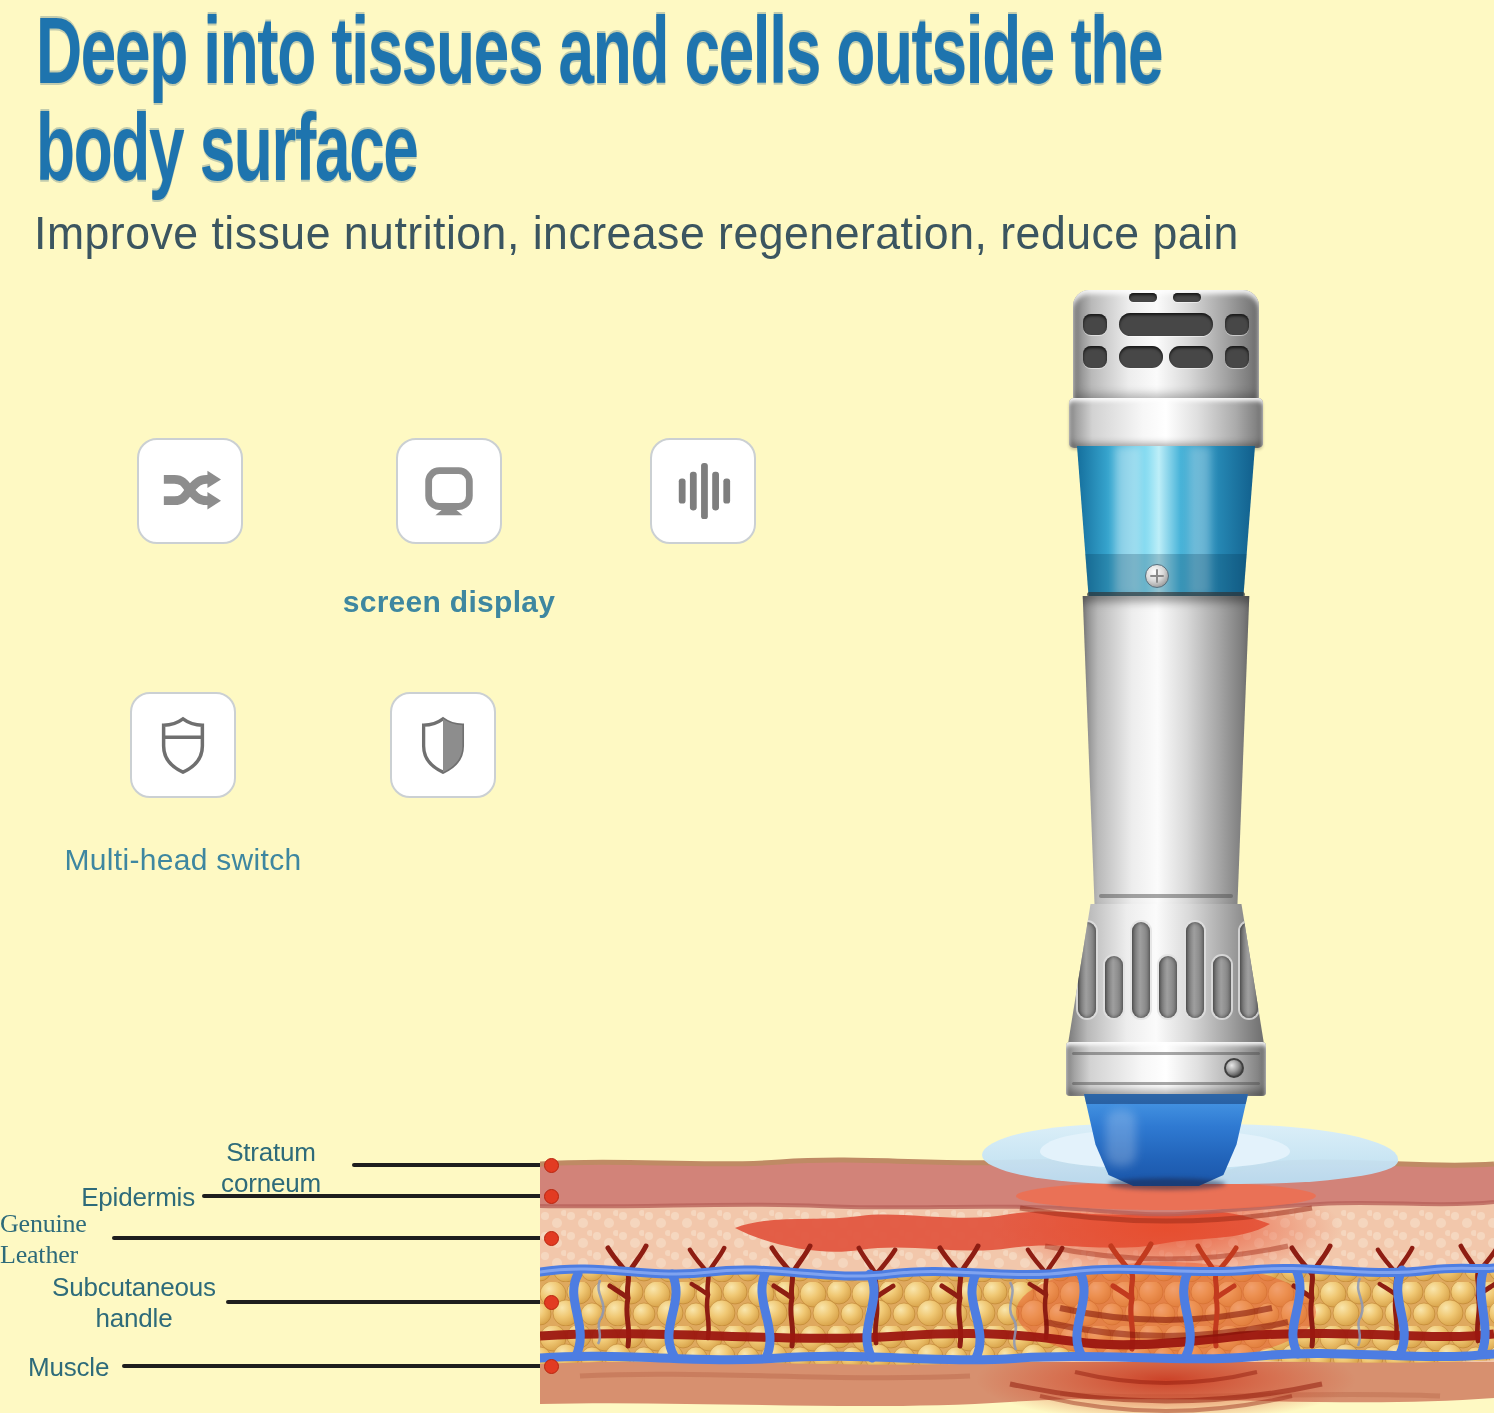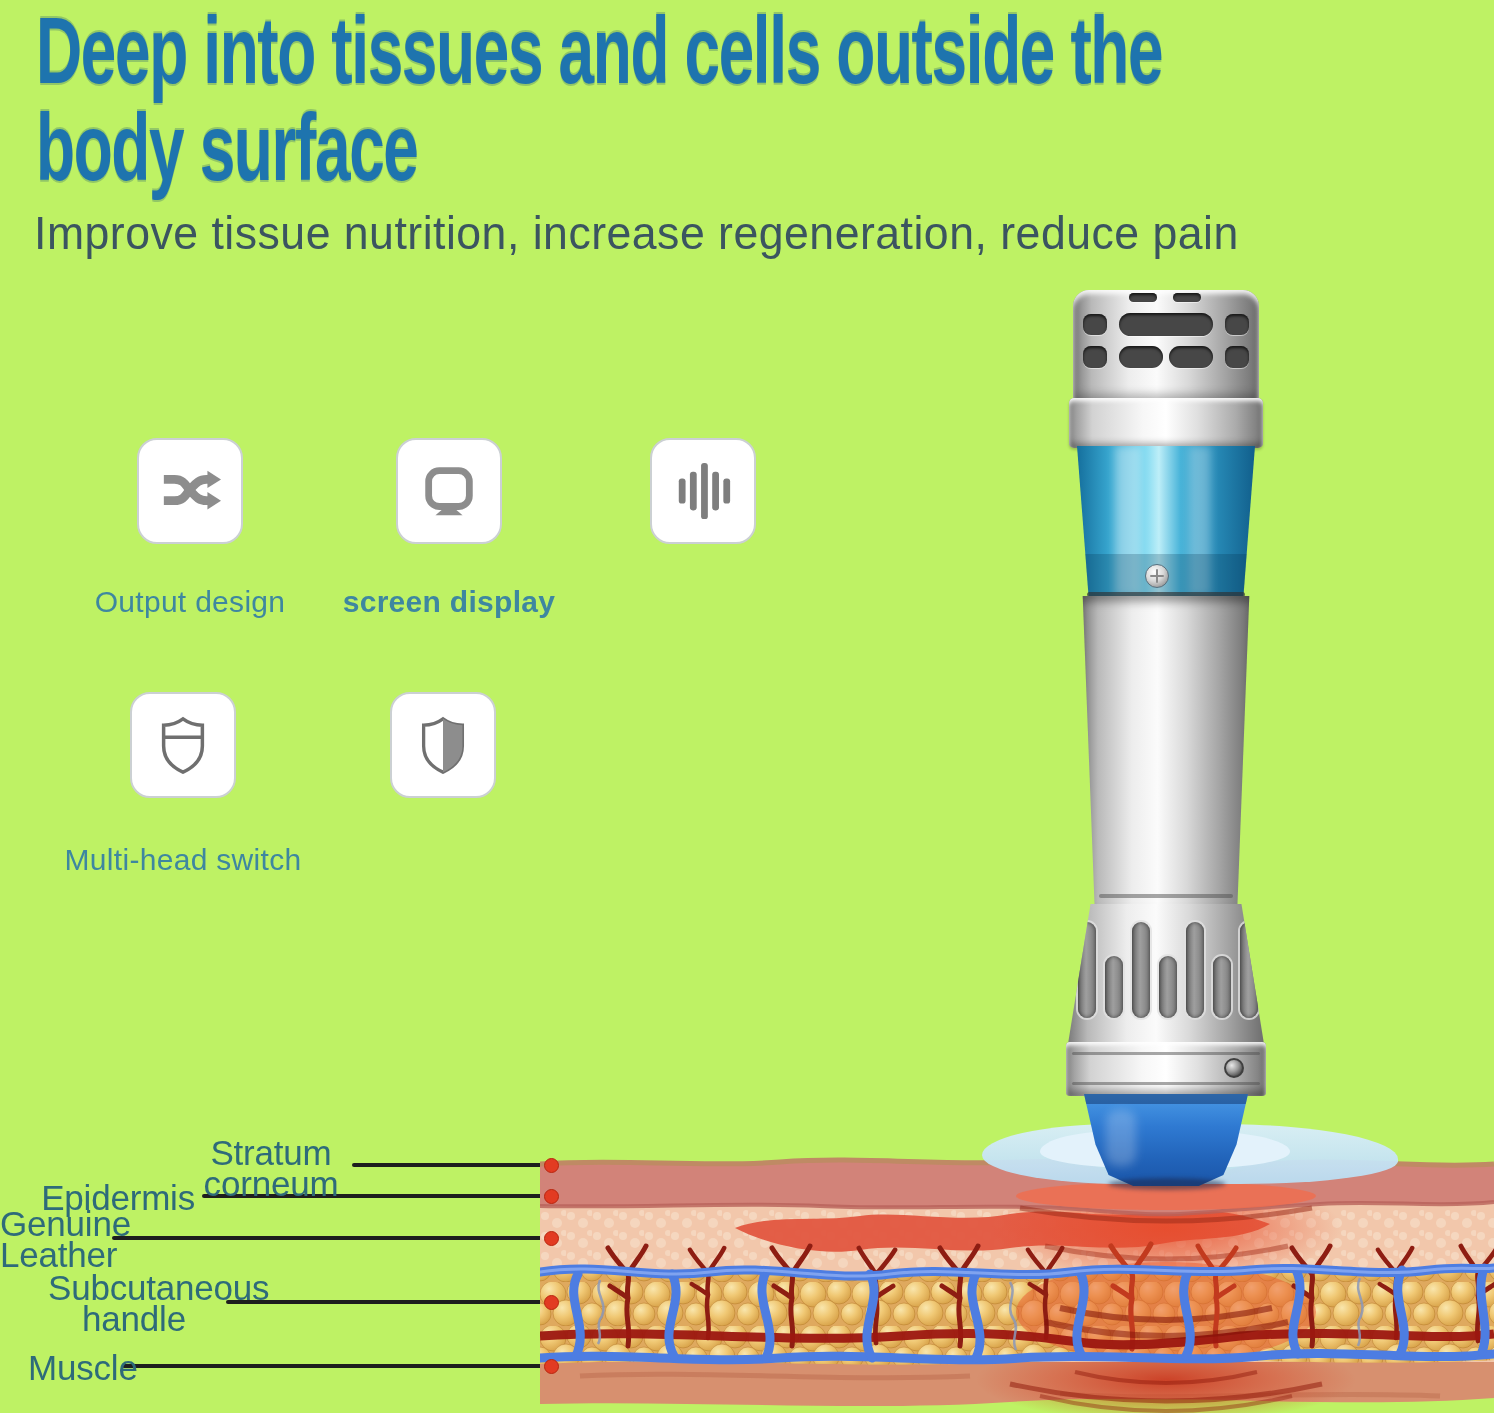--- a/index.html
+++ b/index.html
@@ -1,16 +1,16 @@
 <!DOCTYPE html>
 <html><head>
 <meta charset="utf-8">
 <style>
   html,body{margin:0;padding:0;background:#ffffff;}
-  #canvas{position:relative;width:1494px;height:1413px;background:#bef264;overflow:hidden;
+  #canvas{position:relative;width:1494px;height:1413px;background:#fef9c3;overflow:hidden;
           font-family:"Liberation Sans",sans-serif;}
   .abs{position:absolute;}
 
   
   .headline-line{
     font-weight:bold;font-size:94px;line-height:97px;letter-spacing:-2px;
     color:#1e74ae;white-space:nowrap;transform:scaleX(0.68);transform-origin:left top;
     text-shadow:0 2px 0 rgba(16,70,110,.25), 0 -2px 0 rgba(16,70,110,.25);
   }
   
@@ -36,21 +36,21 @@
          background:radial-gradient(circle at 38% 32%,#ffffff,#d8d8d8 45%,#909090 85%);
          border:1px solid #57707e;}
   .screw-lite::before,.screw-lite::after{content:"";position:absolute;background:#8a8a8a;}
   .screw-lite::before{left:4px;right:4px;top:9.5px;height:2.5px;border-radius:2px;}
   .screw-lite::after{top:4px;bottom:4px;left:9.5px;width:2.5px;border-radius:2px;}
   .screw-dark{position:absolute;width:20px;height:20px;border-radius:50%;
          background:radial-gradient(circle at 36% 34%,#e9e9e9,#9a9a9a 45%,#4c4c4c 80%);
          border:2px solid #3f3f3f;box-sizing:border-box;}
 
   
-  .skin-label{font-size:35px;line-height:31px;color:#2e6b7a;letter-spacing:-.2px;}
+  .skin-label{font-size:26px;line-height:31px;color:#2e6b7a;letter-spacing:-.2px;}
   .leader{position:absolute;height:4px;background:#1e1e1e;border-radius:2px;}
   .dot{position:absolute;width:15px;height:15px;border-radius:50%;background:#e23b22;border:1px solid #b9260f;box-sizing:border-box;}
 </style>
 </head>
 <body>
 
 <div id="canvas">
 
   <div class="abs" style="left:36px;top:2px;">
     <div class="headline-line">Deep into tissues and cells outside the</div>
@@ -93,21 +93,20 @@
       <line x1="12" y1="24" x2="52" y2="24" stroke="#6f6f6f" stroke-width="3.6"></line>
     </svg>
   </div>
   <div class="abs fbox" style="left:390px;top:692px;">
     <svg width="62" height="62" viewBox="0 0 64 64">
       <path d="M32,5 C38,9.5 46,11.5 52,11.5 V33 C52,47 42,55.5 32,60 C22,55.5 12,47 12,33 V11.5 C18,11.5 26,9.5 32,5 Z" fill="#ffffff" stroke="#707070" stroke-width="3.4"></path>
       <path d="M32,5 C38,9.5 46,11.5 52,11.5 V33 C52,47 42,55.5 32,60 Z" fill="#8d8d8d"></path>
     </svg>
   </div>
 
-  <div class="abs flabel" style="left:60px;top:585px;width:260px;">Output design</div>
   <div class="abs flabel" style="left:319px;top:585px;width:260px;font-weight:bold;">screen display</div>
   <div class="abs flabel" style="left:33px;top:843px;width:300px;">Multi-head switch</div>
 
   <svg class="abs" style="left:540px;top:1150px;z-index:3;" width="954" height="263" viewBox="0 0 954 263">
     <defs>
       <radialGradient id="glowA">
           <stop offset="0%" stop-color="rgba(231,76,44,0.88)"></stop>
           <stop offset="55%" stop-color="rgba(231,76,44,0.42)"></stop>
           <stop offset="100%" stop-color="rgba(231,76,44,0)"></stop>
         </radialGradient>
@@ -291,21 +290,21 @@
   </div>
   <div class="abs leader" style="left:352px;top:1163px;width:196px;"></div>
   <div class="dot" style="left:544px;top:1158px;z-index:6;"></div>
 
   <div class="abs skin-label" style="left:20px;top:1182px;width:175px;text-align:right;z-index:6;">
     <div>Epidermis</div>
   </div>
   <div class="abs leader" style="left:202px;top:1194px;width:346px;"></div>
   <div class="dot" style="left:544px;top:1189px;z-index:6;"></div>
 
-  <div class="abs skin-label" style="left:0px;top:1208px;width:108px;text-align:center;z-index:6;">
+  <div class="abs skin-label" style="left:0px;top:1208px;width:108px;text-align:left;z-index:6;font-family:Liberation Serif, serif;">
     <div>Genuine</div>
     <div>Leather</div>
   </div>
   <div class="abs leader" style="left:112px;top:1236px;width:436px;"></div>
   <div class="dot" style="left:544px;top:1231px;z-index:6;"></div>
 
   <div class="abs skin-label" style="left:48px;top:1272px;width:172px;text-align:center;z-index:6;">
     <div>Subcutaneous</div>
     <div>handle</div>
   </div>

